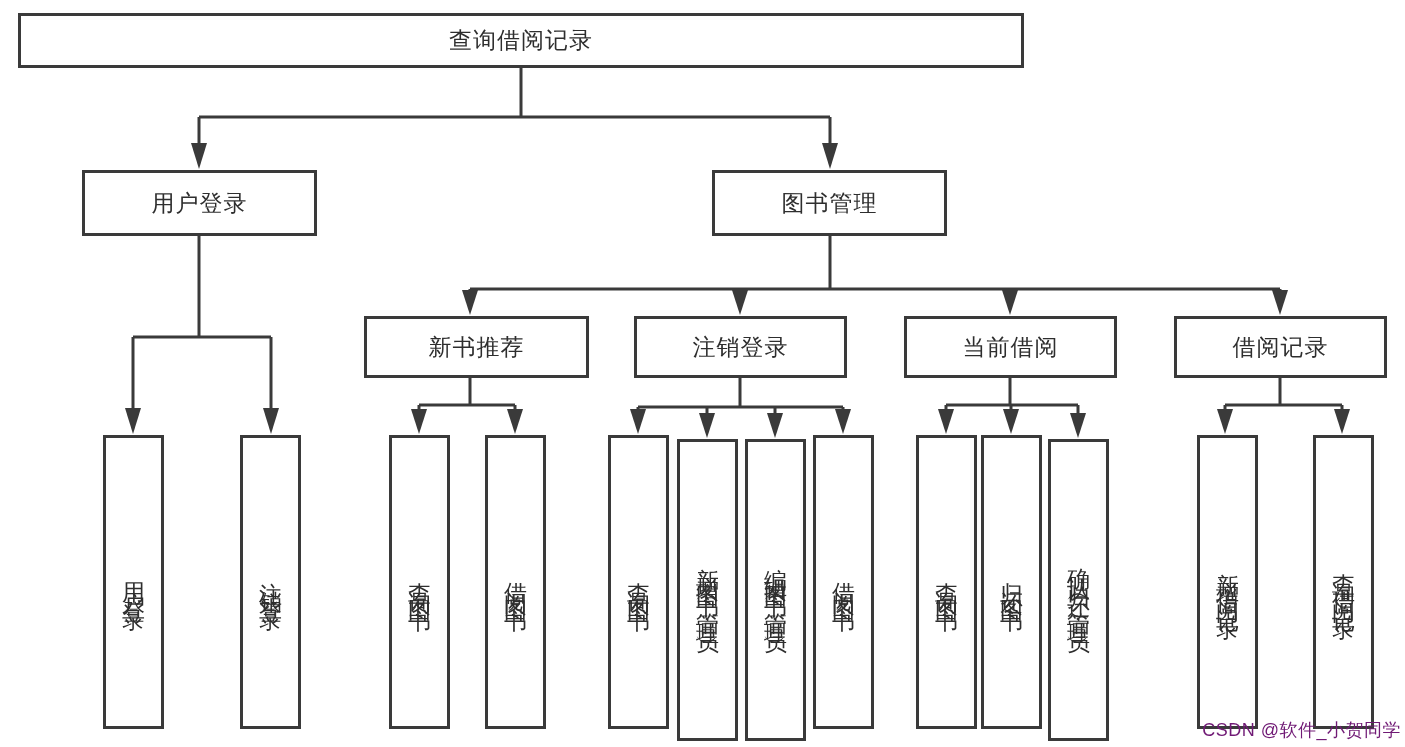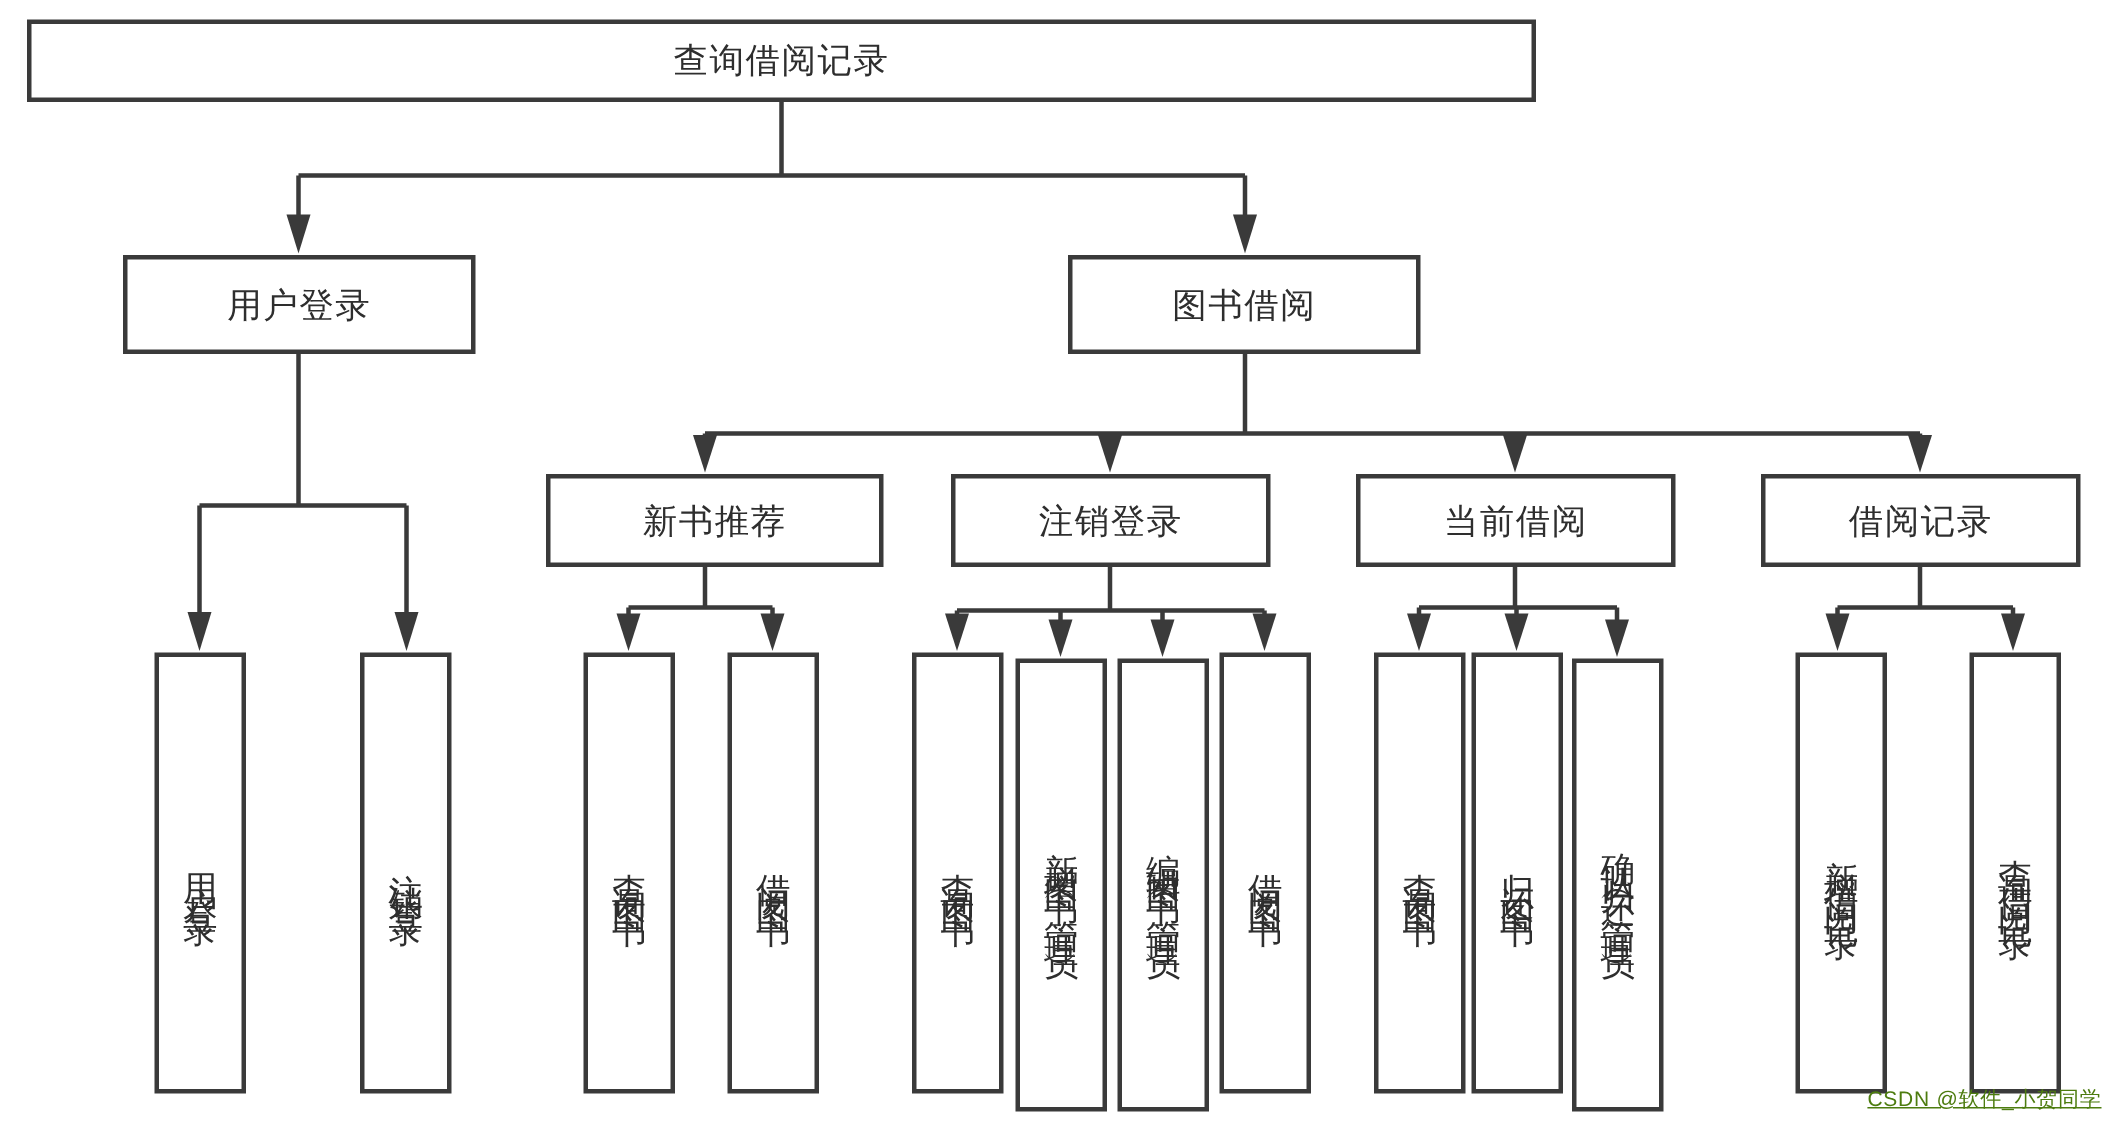--- a/index.html
+++ b/index.html
@@ -56,25 +56,24 @@
   .b-v8 {left:813px;}
   .b-v9 {left:916px;}
   .b-v10{left:981px;}
   .b-v11{left:1048px;}
   .b-v12{left:1197px;}
   .b-v13{left:1313px;}
   .watermark{
     position:absolute;
     right:4px;
     bottom:5px;
-    font-size:14px;
+    font-size:18px;
     letter-spacing:0.5px;
-    color:#4d7c0f;
+    color:#701a75;
     white-space:nowrap;
-    text-decoration:underline;
   }
 </style>
 </head>
 <body>
 
 <svg id="connectors" viewBox="0 0 1405 747" xmlns="http://www.w3.org/2000/svg" aria-hidden="true">
   <g stroke="#3a3a3a" stroke-width="3" fill="none">
 
     <path d="M521,68 V117 M199,117 H830 M199,117 V145 M830,117 V145"></path>
 
@@ -114,21 +113,21 @@
 </svg>
 
 <div class="box b-root">
   <span class="hlabel">查询借阅记录</span>
 </div>
 
 <div class="box b-login">
   <span class="hlabel">用户登录</span>
 </div>
 <div class="box b-mgmt">
-  <span class="hlabel">图书借阅</span>
+  <span class="hlabel">图书管理</span>
 </div>
 
 <div class="box b-l3a">
   <span class="hlabel">新书推荐</span>
 </div>
 <div class="box b-l3b">
   <span class="hlabel">注销登录</span>
 </div>
 <div class="box b-l3c">
   <span class="hlabel">当前借阅</span>

